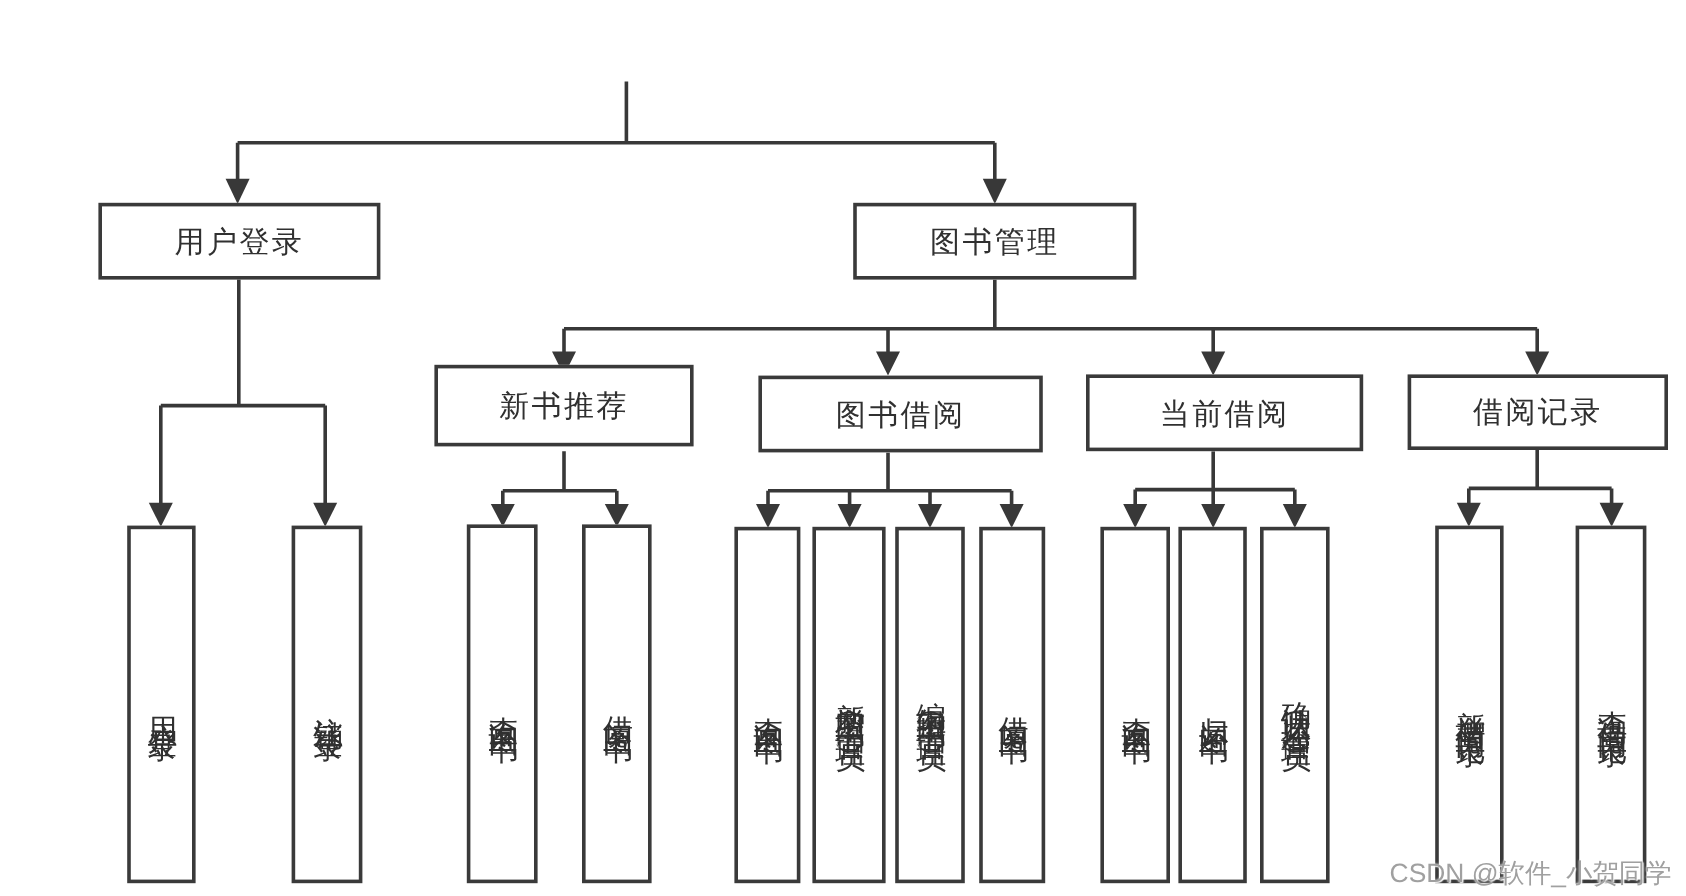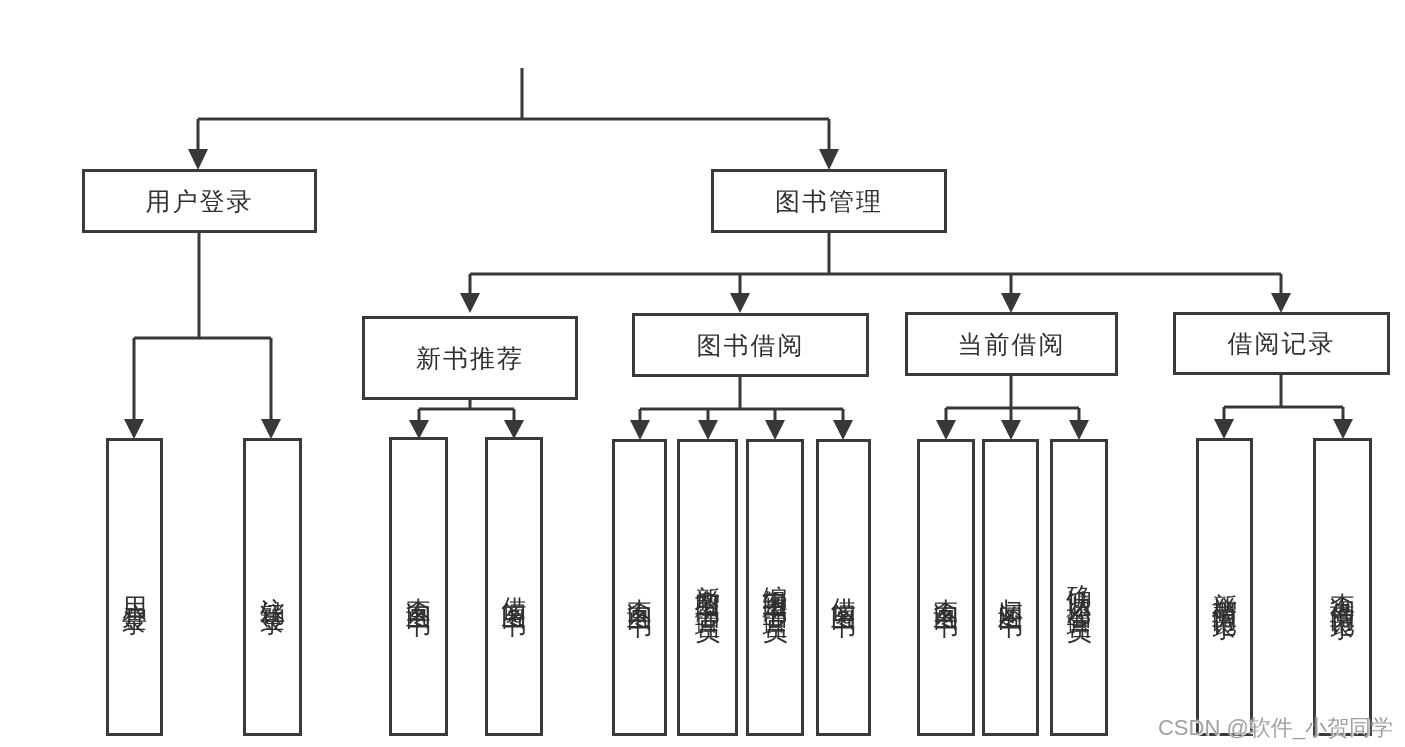--- a/index.html
+++ b/index.html
@@ -101,27 +101,27 @@
   </svg>
 
 
   <div class="box" style="left:82px;top:169px;width:235px;height:64px">
     <span class="h-label">用户登录</span>
   </div>
   <div class="box" style="left:711px;top:169px;width:236px;height:64px">
     <span class="h-label">图书管理</span>
   </div>
 
-  <div class="box" style="left:362px;top:316px;width:216px;height:84px">
+  <div class="box" style="left:362px;top:304px;width:216px;height:68px">
     <span class="h-label">新书推荐</span>
   </div>
   <div class="box" style="left:632px;top:313px;width:237px;height:64px">
     <span class="h-label">图书借阅</span>
   </div>
-  <div class="box" style="left:905px;top:312px;width:213px;height:64px">
+  <div class="box" style="left:905px;top:312px;width:231px;height:64px">
     <span class="h-label">当前借阅</span>
   </div>
   <div class="box" style="left:1173px;top:312px;width:217px;height:63px">
     <span class="h-label">借阅记录</span>
   </div>
 
   <div class="box" style="left:106px;top:438px;width:57px;height:298px">
     <span class="v-label">用户登录</span>
   </div>
   <div class="box" style="left:243px;top:438px;width:59px;height:298px">

